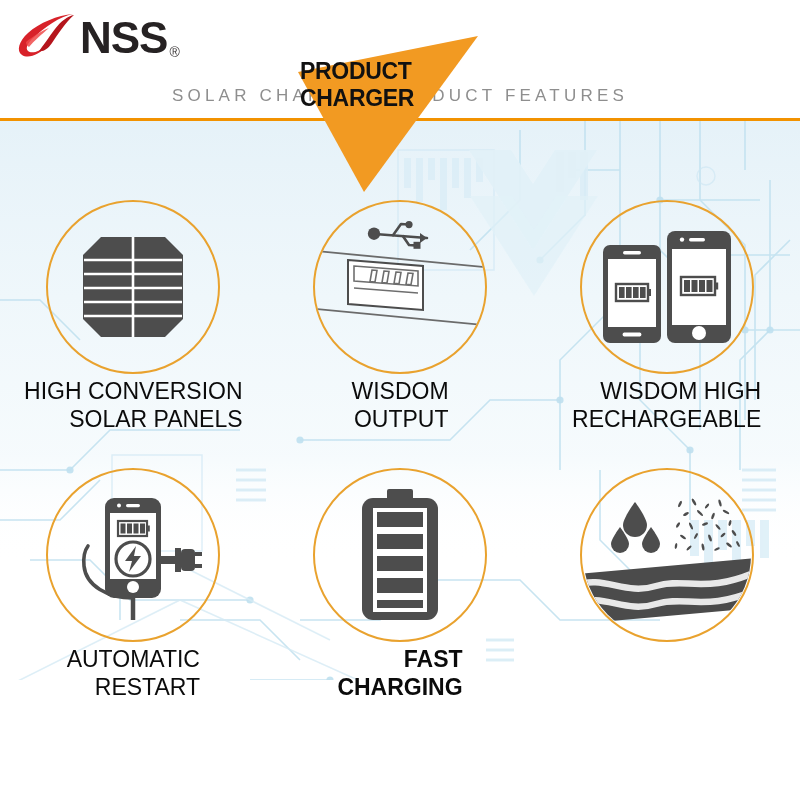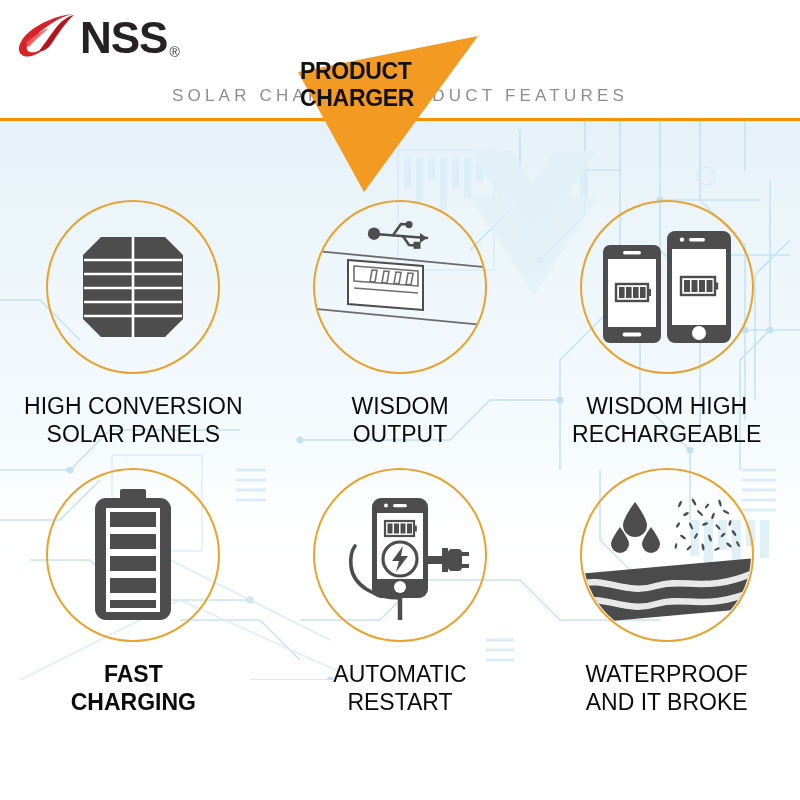--- a/index.html
+++ b/index.html
@@ -65,21 +65,21 @@
   }
   .cell { position:relative; display:flex; flex-direction:column; align-items:center; }
   .circle {
     width:174px; height:174px; border-radius:50%;
     border:2px solid #E9A22E;
     display:flex; align-items:center; justify-content:center;
     position:relative; background:transparent;
   }
   .icon-svg { display:block; overflow:visible; }
   .caption {
-    margin-top:18px; text-align:center; color:#0b0b0b;
+    margin-top:3px; text-align:right; color:#0b0b0b;
     font-size:23px; line-height:28px; font-weight:normal;
     letter-spacing:0px; white-space:pre-line;
   }
   .caption.bold { font-weight:bold; }
 </style>
 </head>
 <body>
 
 <svg id="bg-watermark" viewBox="0 0 800 800" xmlns="http://www.w3.org/2000/svg">
   <defs>
@@ -309,73 +309,73 @@
           <rect x="105.5" y="51" width="6" height="12" fill="#4d4d4d"></rect>
         </g>
       </svg>
     </div>
     <div class="caption">WISDOM HIGH
 RECHARGEABLE</div>
   </div>
 
   <div class="cell">
     <div class="circle">
+      <svg class="icon-svg" width="170" height="170" viewBox="0 0 170 170" xmlns="http://www.w3.org/2000/svg">
+
+        <path d="M85 150 L85 128" stroke="#4d4d4d" stroke-width="4.5" fill="none"></path>
+        <path d="M85 128 C60 128 38 116 36 96 C35 86 37 80 40 76" stroke="#4d4d4d" stroke-width="3.6" fill="none" stroke-linecap="round"></path>
+
+        <rect x="57" y="28" width="56" height="100" rx="9" fill="#4d4d4d"></rect>
+        <rect x="62" y="43" width="46" height="66" fill="#ffffff"></rect>
+        <rect x="78" y="34" width="14" height="3.2" rx="1.6" fill="#ffffff"></rect>
+        <circle cx="71" cy="35.4" r="2" fill="#ffffff"></circle>
+        <circle cx="85" cy="117" r="6" fill="#ffffff"></circle>
+
+        <g>
+          <rect x="70" y="51" width="29" height="15" fill="none" stroke="#4d4d4d" stroke-width="2.2"></rect>
+          <rect x="99" y="55.5" width="2.8" height="6" fill="#4d4d4d"></rect>
+          <rect x="72.5" y="53.5" width="5" height="10" fill="#4d4d4d"></rect>
+          <rect x="79" y="53.5" width="5" height="10" fill="#4d4d4d"></rect>
+          <rect x="85.5" y="53.5" width="5" height="10" fill="#4d4d4d"></rect>
+          <rect x="92" y="53.5" width="5" height="10" fill="#4d4d4d"></rect>
+        </g>
+
+        <g>
+          <circle cx="85" cy="89" r="17" fill="none" stroke="#4d4d4d" stroke-width="3.2"></circle>
+          <path d="M88 76 L77 91 L84 91 L81 102 L93 86 L86 86 Z" fill="#4d4d4d"></path>
+        </g>
+
+        <g fill="#4d4d4d">
+          <path d="M113 86 L127 86 L127 78 L133 78 L133 102 L127 102 L127 94 L113 94 Z"></path>
+          <rect x="133" y="79" width="14" height="22" rx="4"></rect>
+          <rect x="147" y="82" width="7" height="4"></rect>
+          <rect x="147" y="94" width="7" height="4"></rect>
+        </g>
+      </svg>
+    </div>
+    <div class="caption">AUTOMATIC
+RESTART</div>
+  </div>
+
+  <div class="cell">
+    <div class="circle">
       <svg class="icon-svg" width="86" height="132" viewBox="0 0 86 132" xmlns="http://www.w3.org/2000/svg">
         <rect x="30" y="0" width="26" height="11" rx="2" fill="#4d4d4d"></rect>
         <rect x="5" y="9" width="76" height="122" rx="11" fill="#4d4d4d"></rect>
         <g fill="#4d4d4d" stroke="#ffffff" stroke-width="4">
           <rect x="18" y="21" width="50" height="19"></rect>
           <rect x="18" y="43" width="50" height="19"></rect>
           <rect x="18" y="65" width="50" height="19"></rect>
           <rect x="18" y="87" width="50" height="19"></rect>
           <rect x="18" y="109" width="50" height="12"></rect>
         </g>
       </svg>
     </div>
     <div class="caption bold">FAST
 CHARGING</div>
-  </div>
-
-  <div class="cell">
-    <div class="circle">
-      <svg class="icon-svg" width="170" height="170" viewBox="0 0 170 170" xmlns="http://www.w3.org/2000/svg">
-
-        <path d="M85 150 L85 128" stroke="#4d4d4d" stroke-width="4.5" fill="none"></path>
-        <path d="M85 128 C60 128 38 116 36 96 C35 86 37 80 40 76" stroke="#4d4d4d" stroke-width="3.6" fill="none" stroke-linecap="round"></path>
-
-        <rect x="57" y="28" width="56" height="100" rx="9" fill="#4d4d4d"></rect>
-        <rect x="62" y="43" width="46" height="66" fill="#ffffff"></rect>
-        <rect x="78" y="34" width="14" height="3.2" rx="1.6" fill="#ffffff"></rect>
-        <circle cx="71" cy="35.4" r="2" fill="#ffffff"></circle>
-        <circle cx="85" cy="117" r="6" fill="#ffffff"></circle>
-
-        <g>
-          <rect x="70" y="51" width="29" height="15" fill="none" stroke="#4d4d4d" stroke-width="2.2"></rect>
-          <rect x="99" y="55.5" width="2.8" height="6" fill="#4d4d4d"></rect>
-          <rect x="72.5" y="53.5" width="5" height="10" fill="#4d4d4d"></rect>
-          <rect x="79" y="53.5" width="5" height="10" fill="#4d4d4d"></rect>
-          <rect x="85.5" y="53.5" width="5" height="10" fill="#4d4d4d"></rect>
-          <rect x="92" y="53.5" width="5" height="10" fill="#4d4d4d"></rect>
-        </g>
-
-        <g>
-          <circle cx="85" cy="89" r="17" fill="none" stroke="#4d4d4d" stroke-width="3.2"></circle>
-          <path d="M88 76 L77 91 L84 91 L81 102 L93 86 L86 86 Z" fill="#4d4d4d"></path>
-        </g>
-
-        <g fill="#4d4d4d">
-          <path d="M113 86 L127 86 L127 78 L133 78 L133 102 L127 102 L127 94 L113 94 Z"></path>
-          <rect x="133" y="79" width="14" height="22" rx="4"></rect>
-          <rect x="147" y="82" width="7" height="4"></rect>
-          <rect x="147" y="94" width="7" height="4"></rect>
-        </g>
-      </svg>
-    </div>
-    <div class="caption">AUTOMATIC
-RESTART</div>
   </div>
 
   <div class="cell">
     <div class="circle">
       <svg class="icon-svg" width="170" height="170" viewBox="0 0 170 170" xmlns="http://www.w3.org/2000/svg">
         <defs>
             <clipPath id="wpClip">
               <circle cx="85" cy="85" r="84"></circle>
             </clipPath>
           </defs>
@@ -418,17 +418,15 @@
 
           <path d="M-6 104 L176 88 L176 138 L-6 154 Z" fill="#4b4b4b"></path>
 
           <g stroke="#e8e8e8" stroke-width="6.5" fill="none" stroke-linecap="round">
             <path d="M-8 116 C22 104 42 126 74 116 C104 107 124 125 178 100"></path>
             <path d="M-8 134 C22 122 42 144 74 134 C104 125 124 143 178 118"></path>
           </g>
         </g>
       </svg>
     </div>
-    <div class="caption">WATERPROOF
-AND IT BROKE</div>
   </div>
 
 </div>
 
 </body></html>

